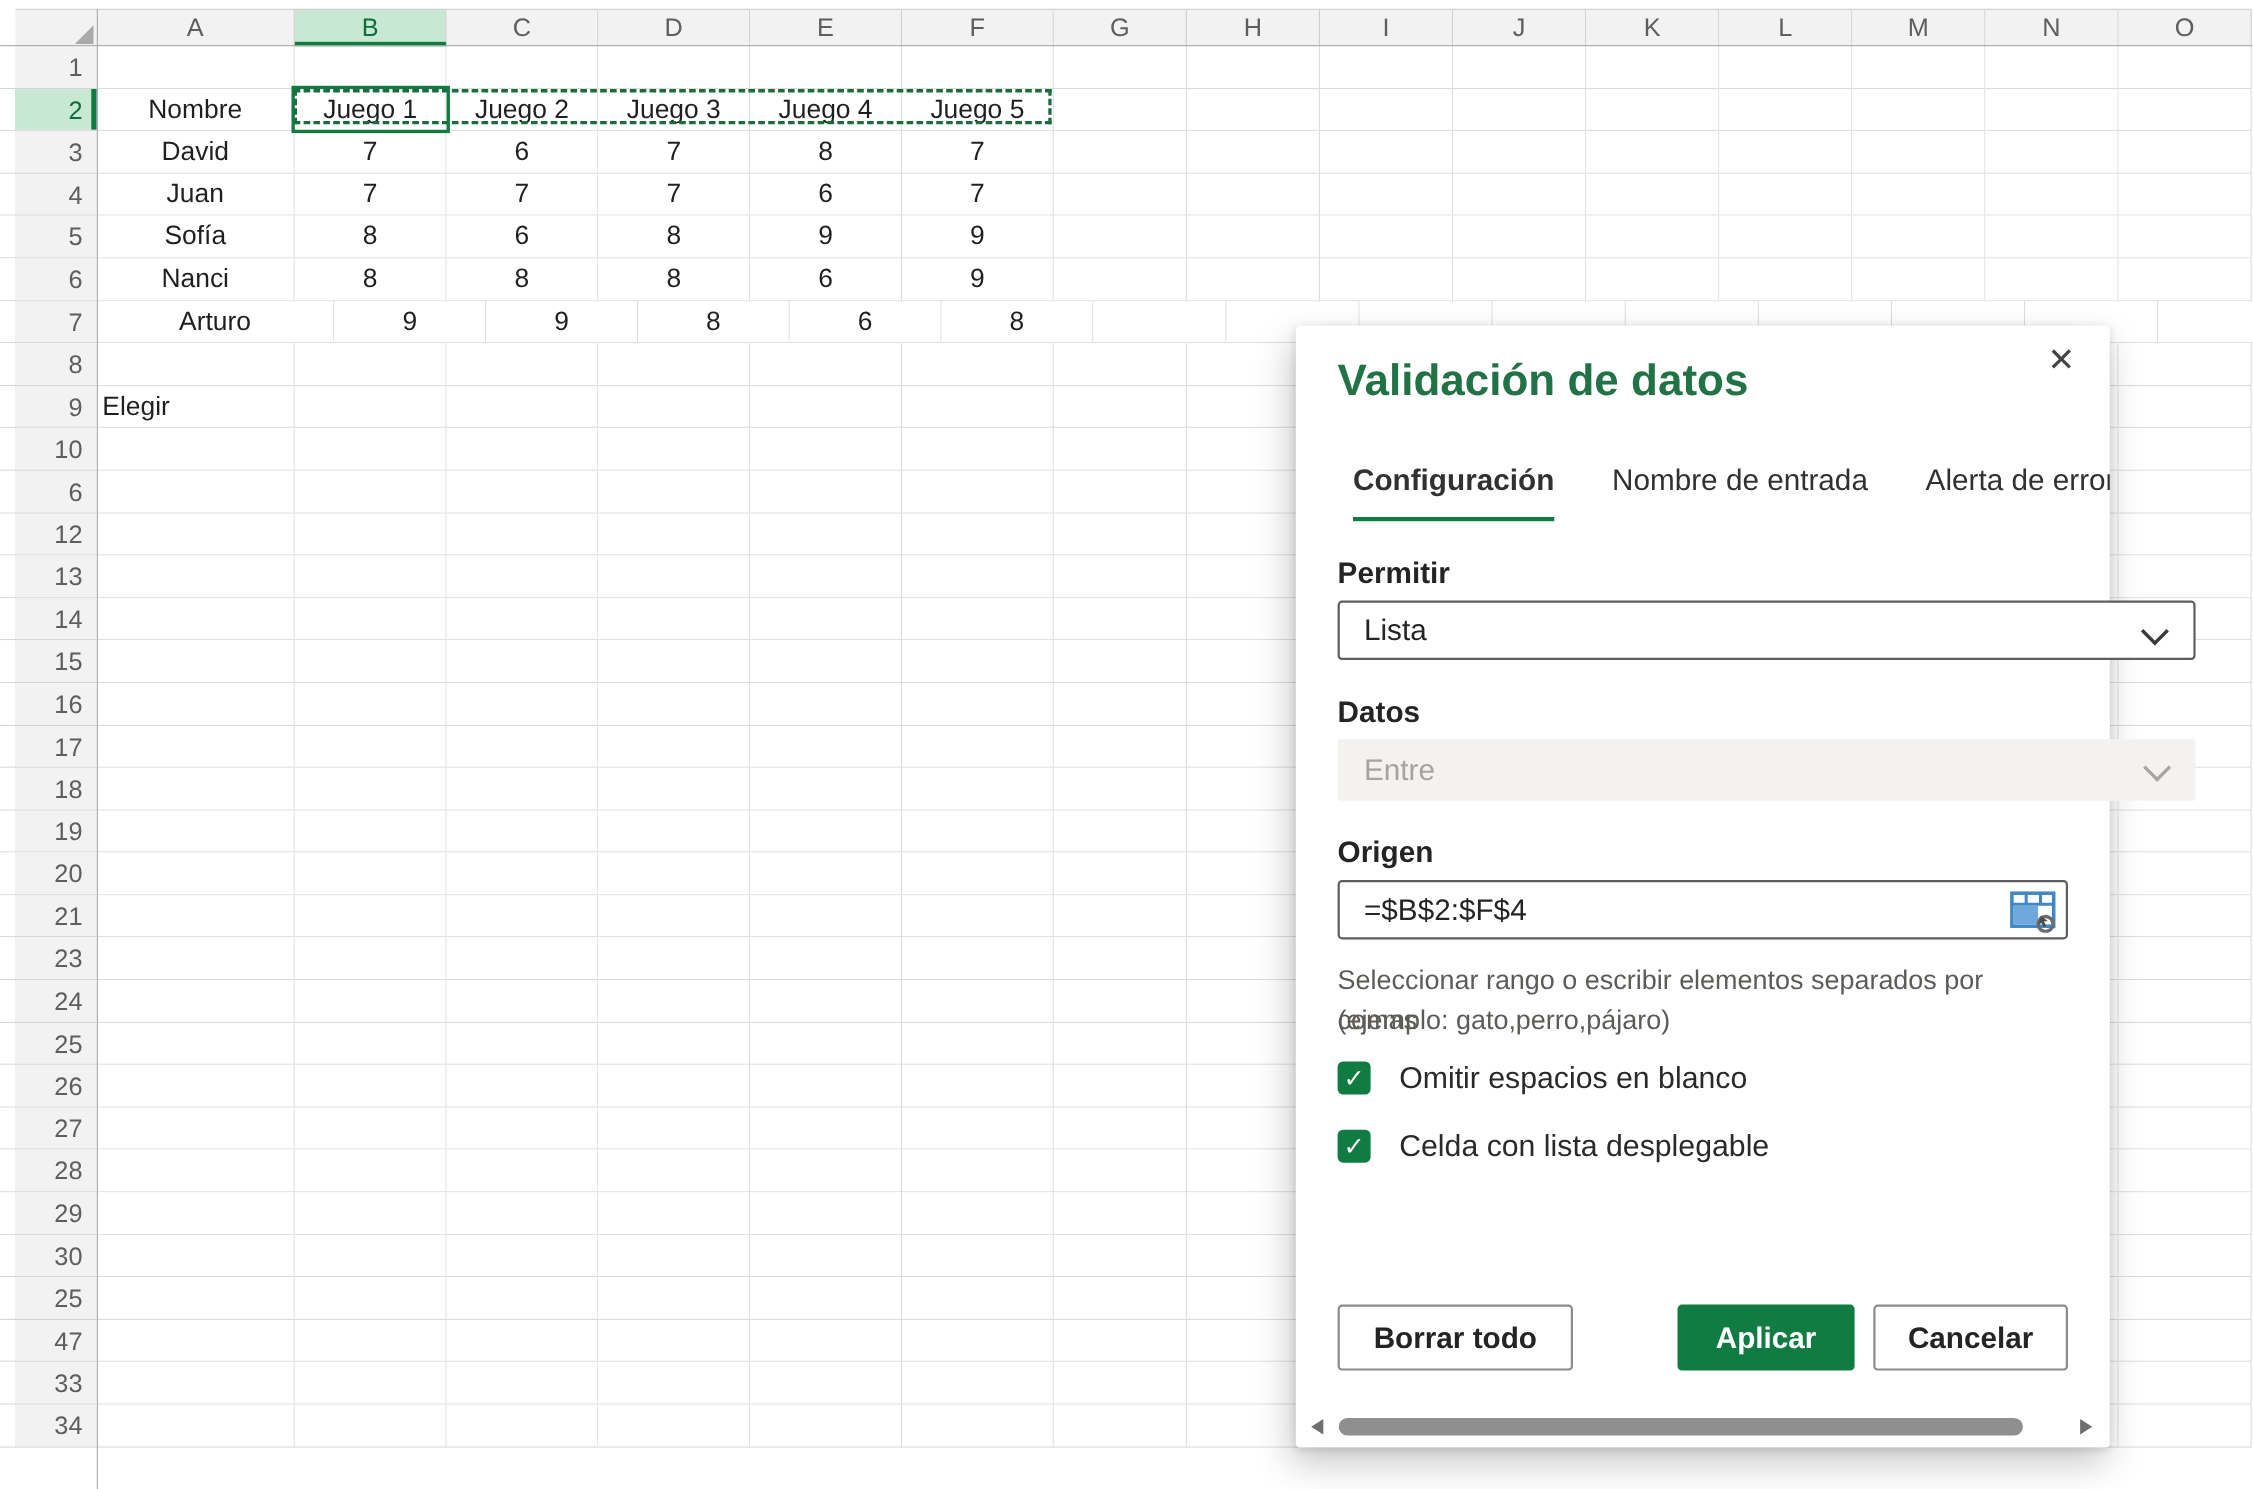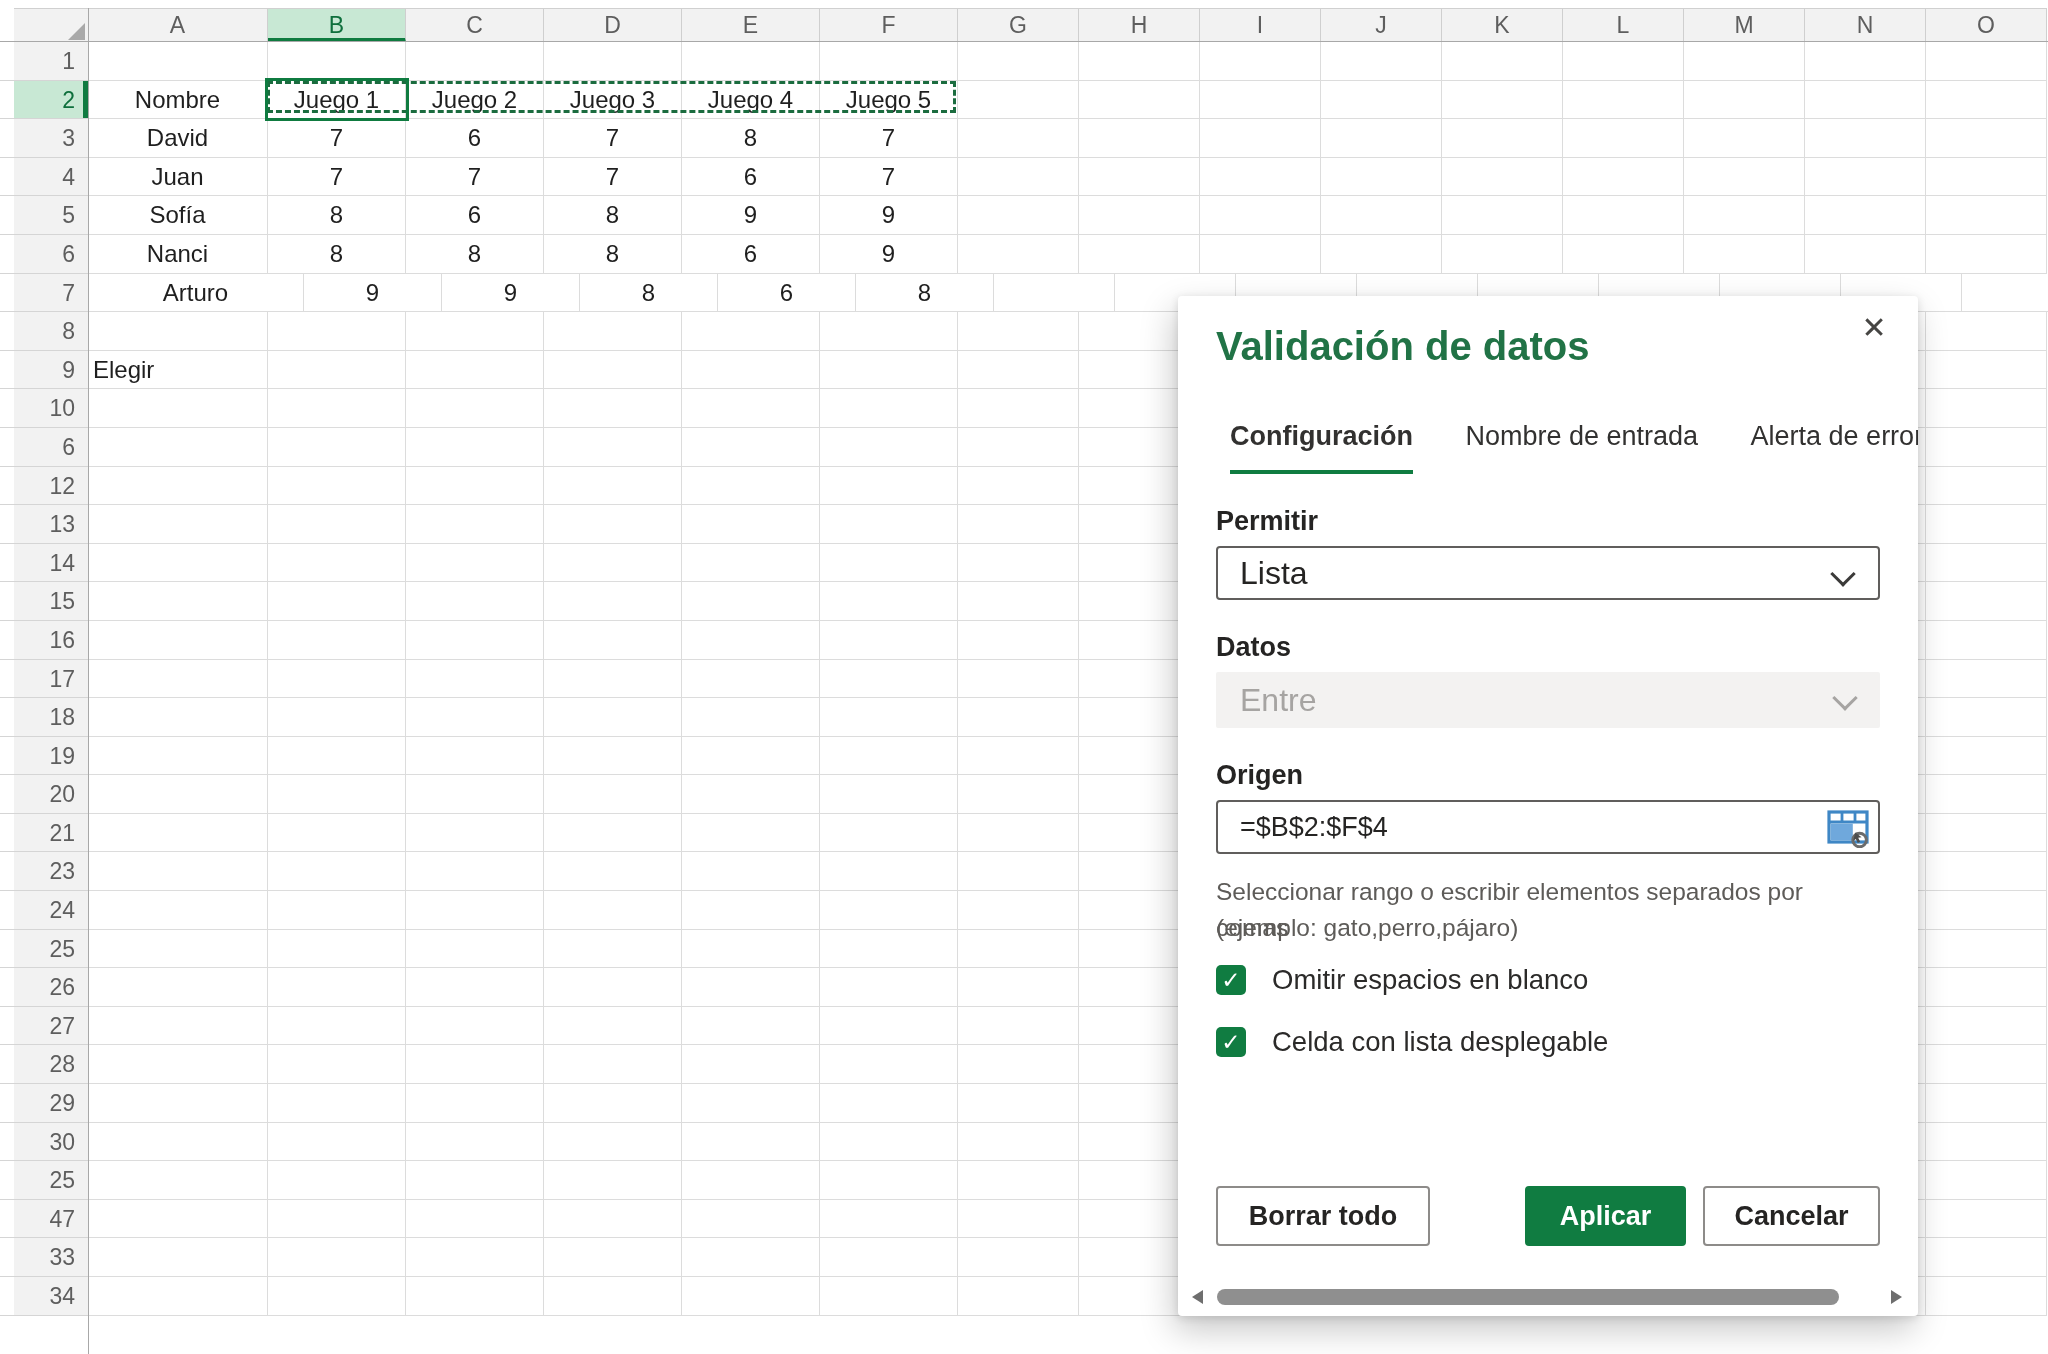--- a/index.html
+++ b/index.html
@@ -46,22 +46,22 @@
           font-weight:600;color:#217346;}
   .dlg-close{position:absolute;right:22px;top:10px;width:44px;height:44px;border:0;background:transparent;
           font-size:30px;line-height:44px;color:#464543;text-align:center;padding:0;cursor:default;
           font-family:inherit;}
   .tabs{position:absolute;left:38px;top:120px;width:702px;white-space:nowrap;overflow:hidden;
         padding-left:14px;box-sizing:border-box;}
   .tab{display:inline-block;font-size:27px;line-height:40px;color:#323130;padding-bottom:18px;
        margin-right:48px;}
   .tab.active{font-weight:600;border-bottom:4px solid #107c41;padding-bottom:14px;}
   .flabel{position:absolute;left:38px;font-size:27px;line-height:34px;font-weight:600;color:#252423;}
-  .selectbox{position:absolute;left:38px;width:664px;height:54px;box-sizing:border-box;
-       border:2px solid #605e5c;border-radius:4px;background:#fff;font-size:32px;line-height:50px;
+  .selectbox{position:absolute;left:38px;width:780px;height:54px;box-sizing:border-box;
+       border:2px solid #605e5c;border-radius:4px;background:#fff;font-size:27px;line-height:50px;
        color:#252423;padding-left:22px;}
   .selectbox.disabled{border:none;background:#f3f2f1;color:#a6a4a2;border-radius:2px;height:56px;line-height:56px;padding-left:24px;}
   .chev{position:absolute;right:26px;top:17px;width:15px;height:15px;
         border-right:3px solid #3b3a39;border-bottom:3px solid #3b3a39;transform:rotate(45deg);}
   .chev.gray{border-color:#a6a4a2;}
   .inputbox{position:absolute;left:38px;top:504px;width:664px;height:54px;box-sizing:border-box;
         border:2px solid #605e5c;border-radius:4px;background:#fff;font-size:27px;line-height:50px;
         color:#252423;padding-left:22px;}
   .rangeicon{position:absolute;right:6px;top:6px;width:46px;height:40px;}
   .helptext{position:absolute;left:38px;width:664px;font-size:24.5px;line-height:36px;color:#5d5b58;}

